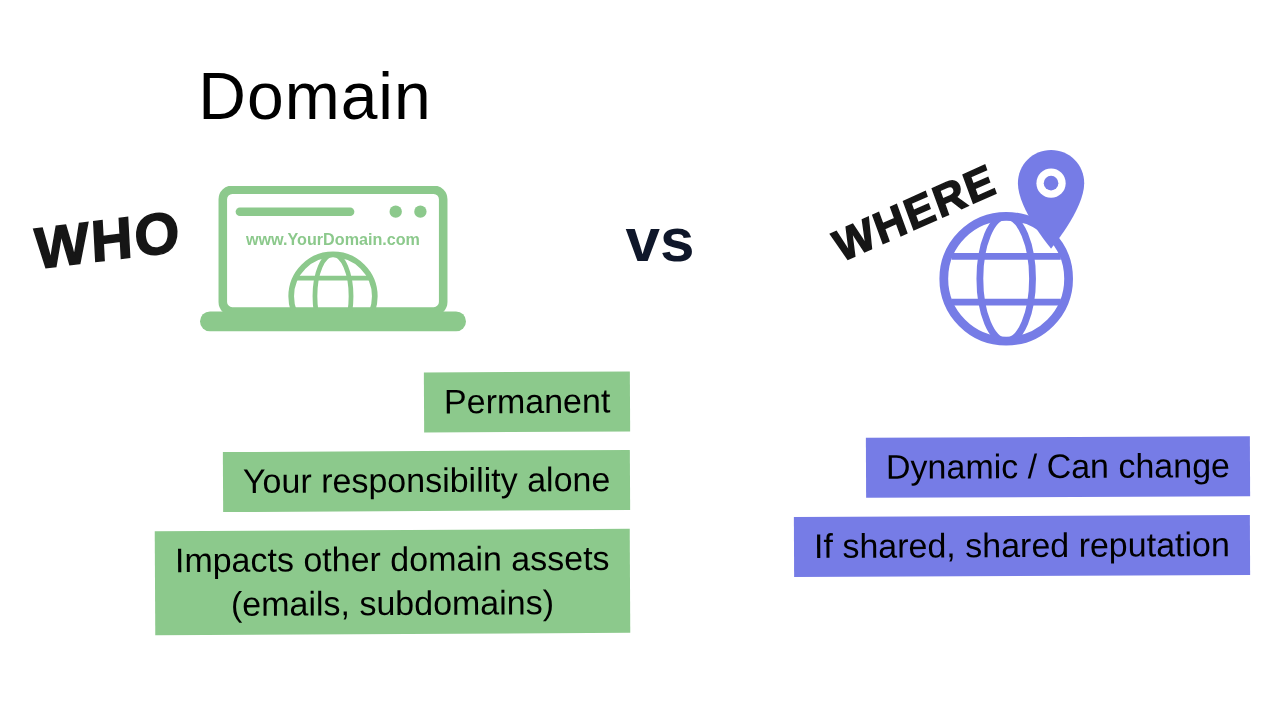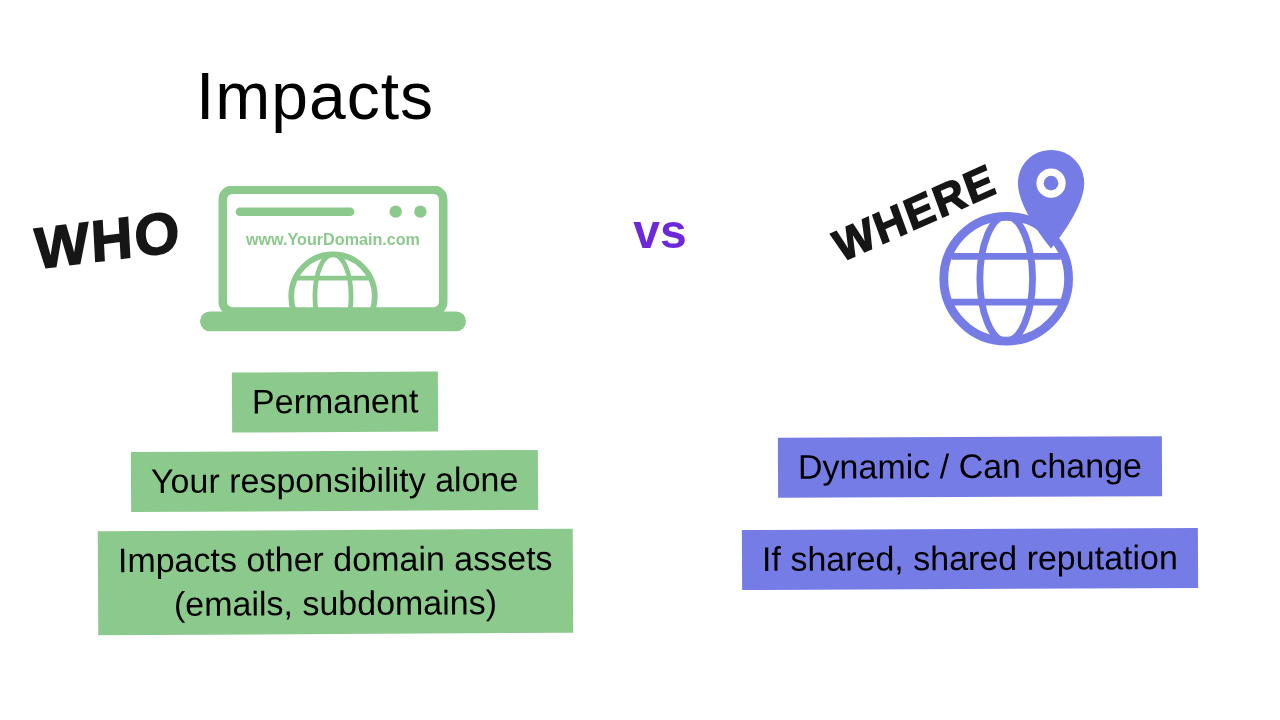--- a/index.html
+++ b/index.html
@@ -21,21 +21,21 @@
     text-align: center;
     color: #000;
     letter-spacing: 1px;
   }
   .title-left  { left: 130px; width: 370px; }
   .title-right { left: 930px; width: 190px; }
 
   .vs {
     position: absolute;
     left: 600px; top: 204px; width: 120px;
-    font-size: 48px; font-weight: 700; text-align: center; color: #6d28d9;
+    font-size: 62px; font-weight: 700; text-align: center; color: #0f172a;
   }
 
   .scribble {
     position: absolute;
     font-weight: 900;
     color: #161616;
     letter-spacing: 2px;
     -webkit-text-stroke: 1.5px #161616;
     white-space: nowrap;
   }
@@ -61,43 +61,43 @@
     fill: var(--green);
     font-family: "Liberation Sans", sans-serif;
     font-weight: 700;
     font-size: 17px;
   }
 
   .points {
     position: absolute;
     display: flex;
     flex-direction: column;
-    align-items: center;
+    align-items: flex-end;
   }
   .points-left  { left: 40px;  top: 372px; width: 590px; gap: 19px; }
-  .points-right { left: 690px; top: 437px; width: 560px; gap: 32px; }
+  .points-right { left: 690px; top: 437px; width: 560px; gap: 19px; }
 
   .point {
     display: inline-block;
     padding: 7px 20px 9px;
     font-size: 34px;
     line-height: 1.3;
     text-align: center;
     color: #000;
     white-space: pre-line;
   }
   .point-green  { background: var(--green);  transform: rotate(-0.3deg); }
   .point-purple { background: var(--purple); transform: rotate(-0.25deg); }
 </style>
 </head>
 <body>
 
 <div class="canvas">
 
-  <div class="col-title title-left">Impacts</div>
+  <div class="col-title title-left">Domain</div>
   <div class="vs">vs</div>
 
   <div class="scribble scribble-who">WHO</div>
   <div class="scribble scribble-where">WHERE</div>
 
   <div class="laptop-wrap">
     <svg viewBox="0 0 280 160" width="100%" height="100%" aria-hidden="true">
       <defs>
         <clipPath id="screenClip">
             <rect x="30" y="10" width="220" height="121"></rect>

